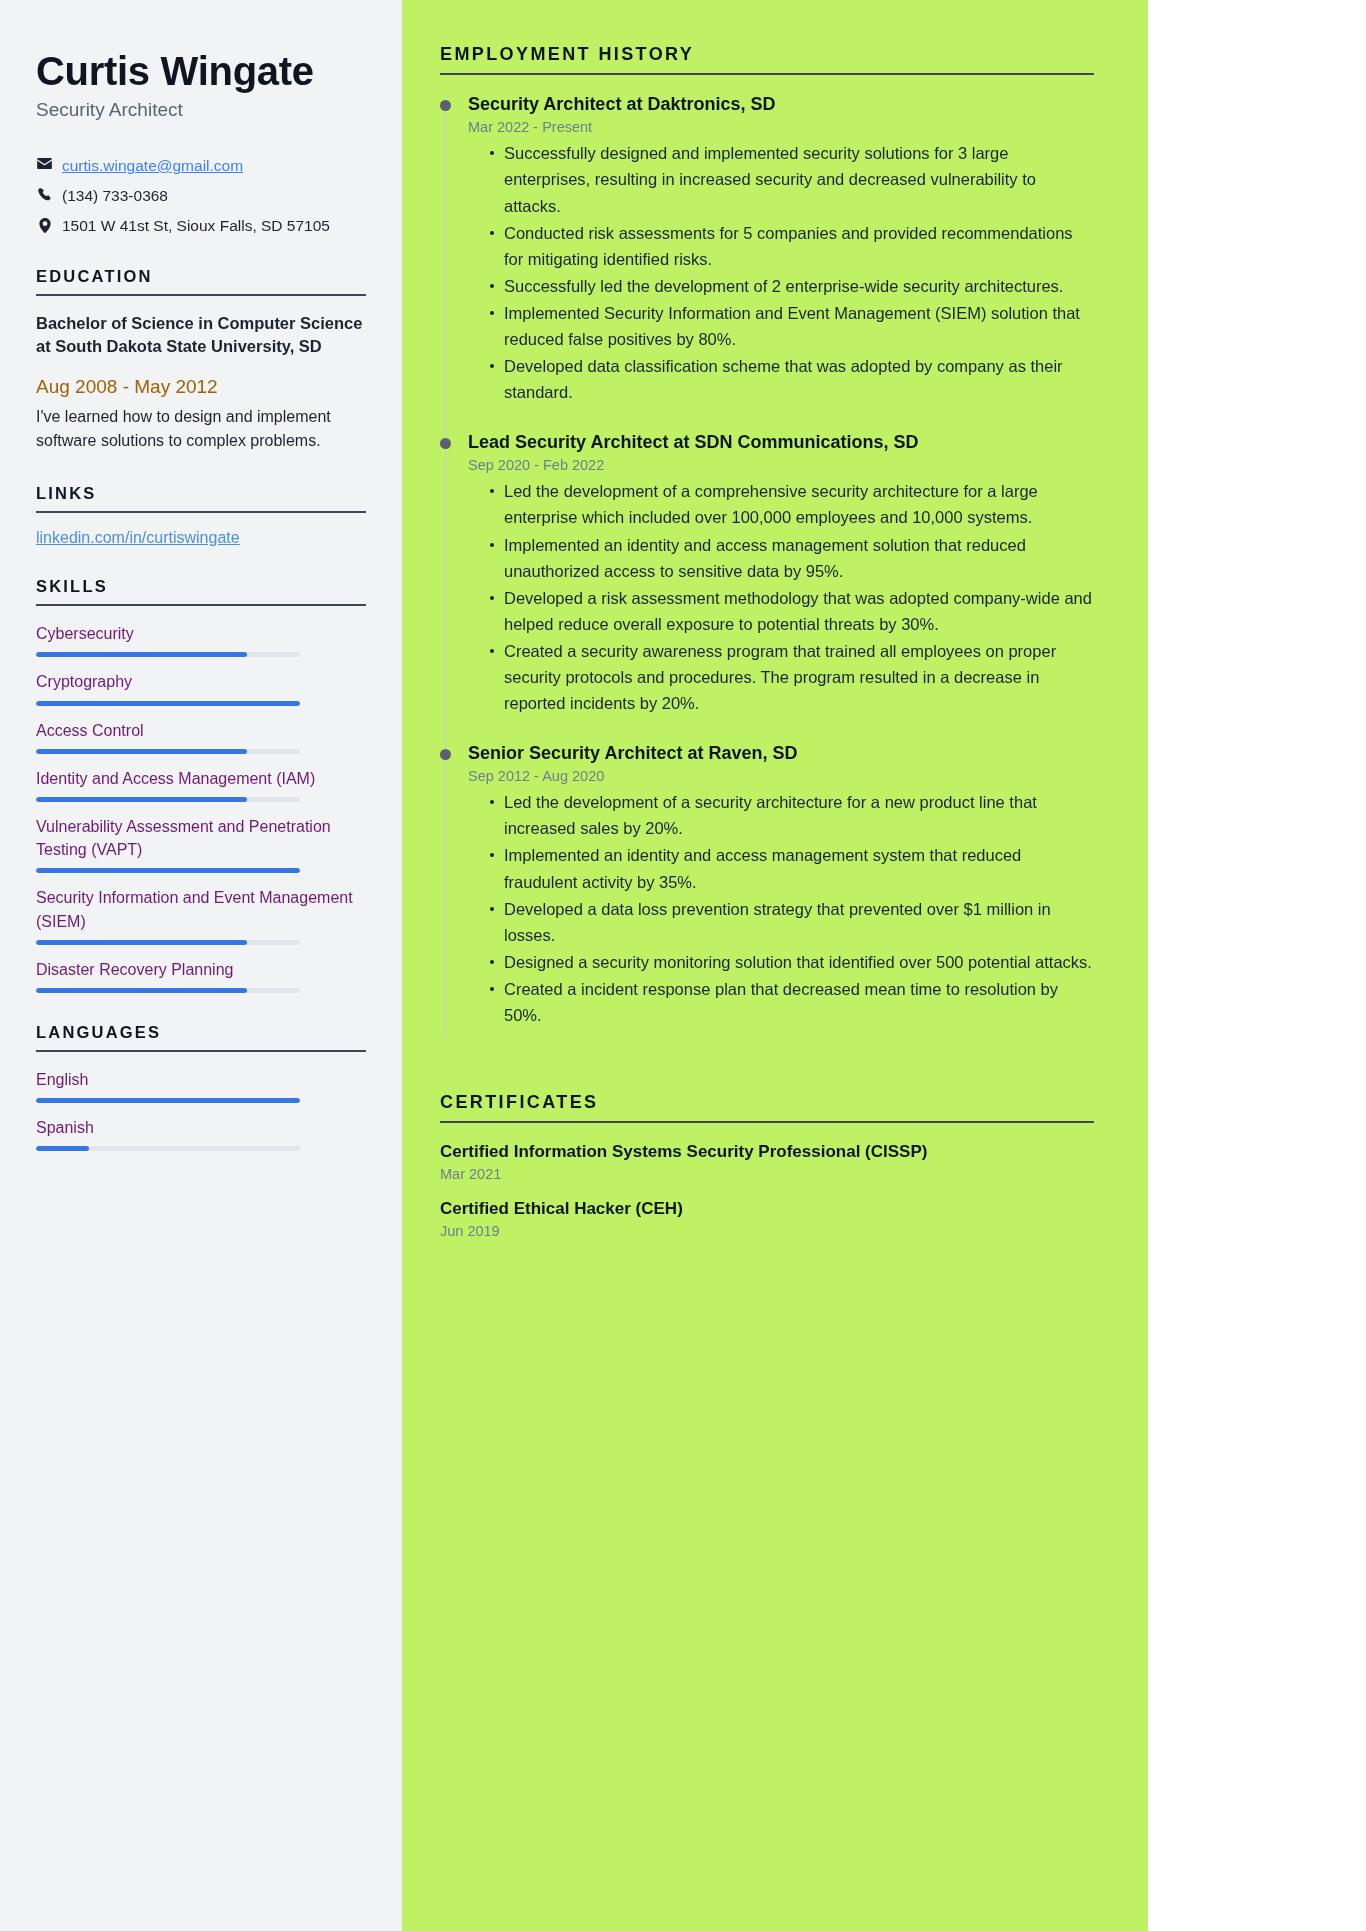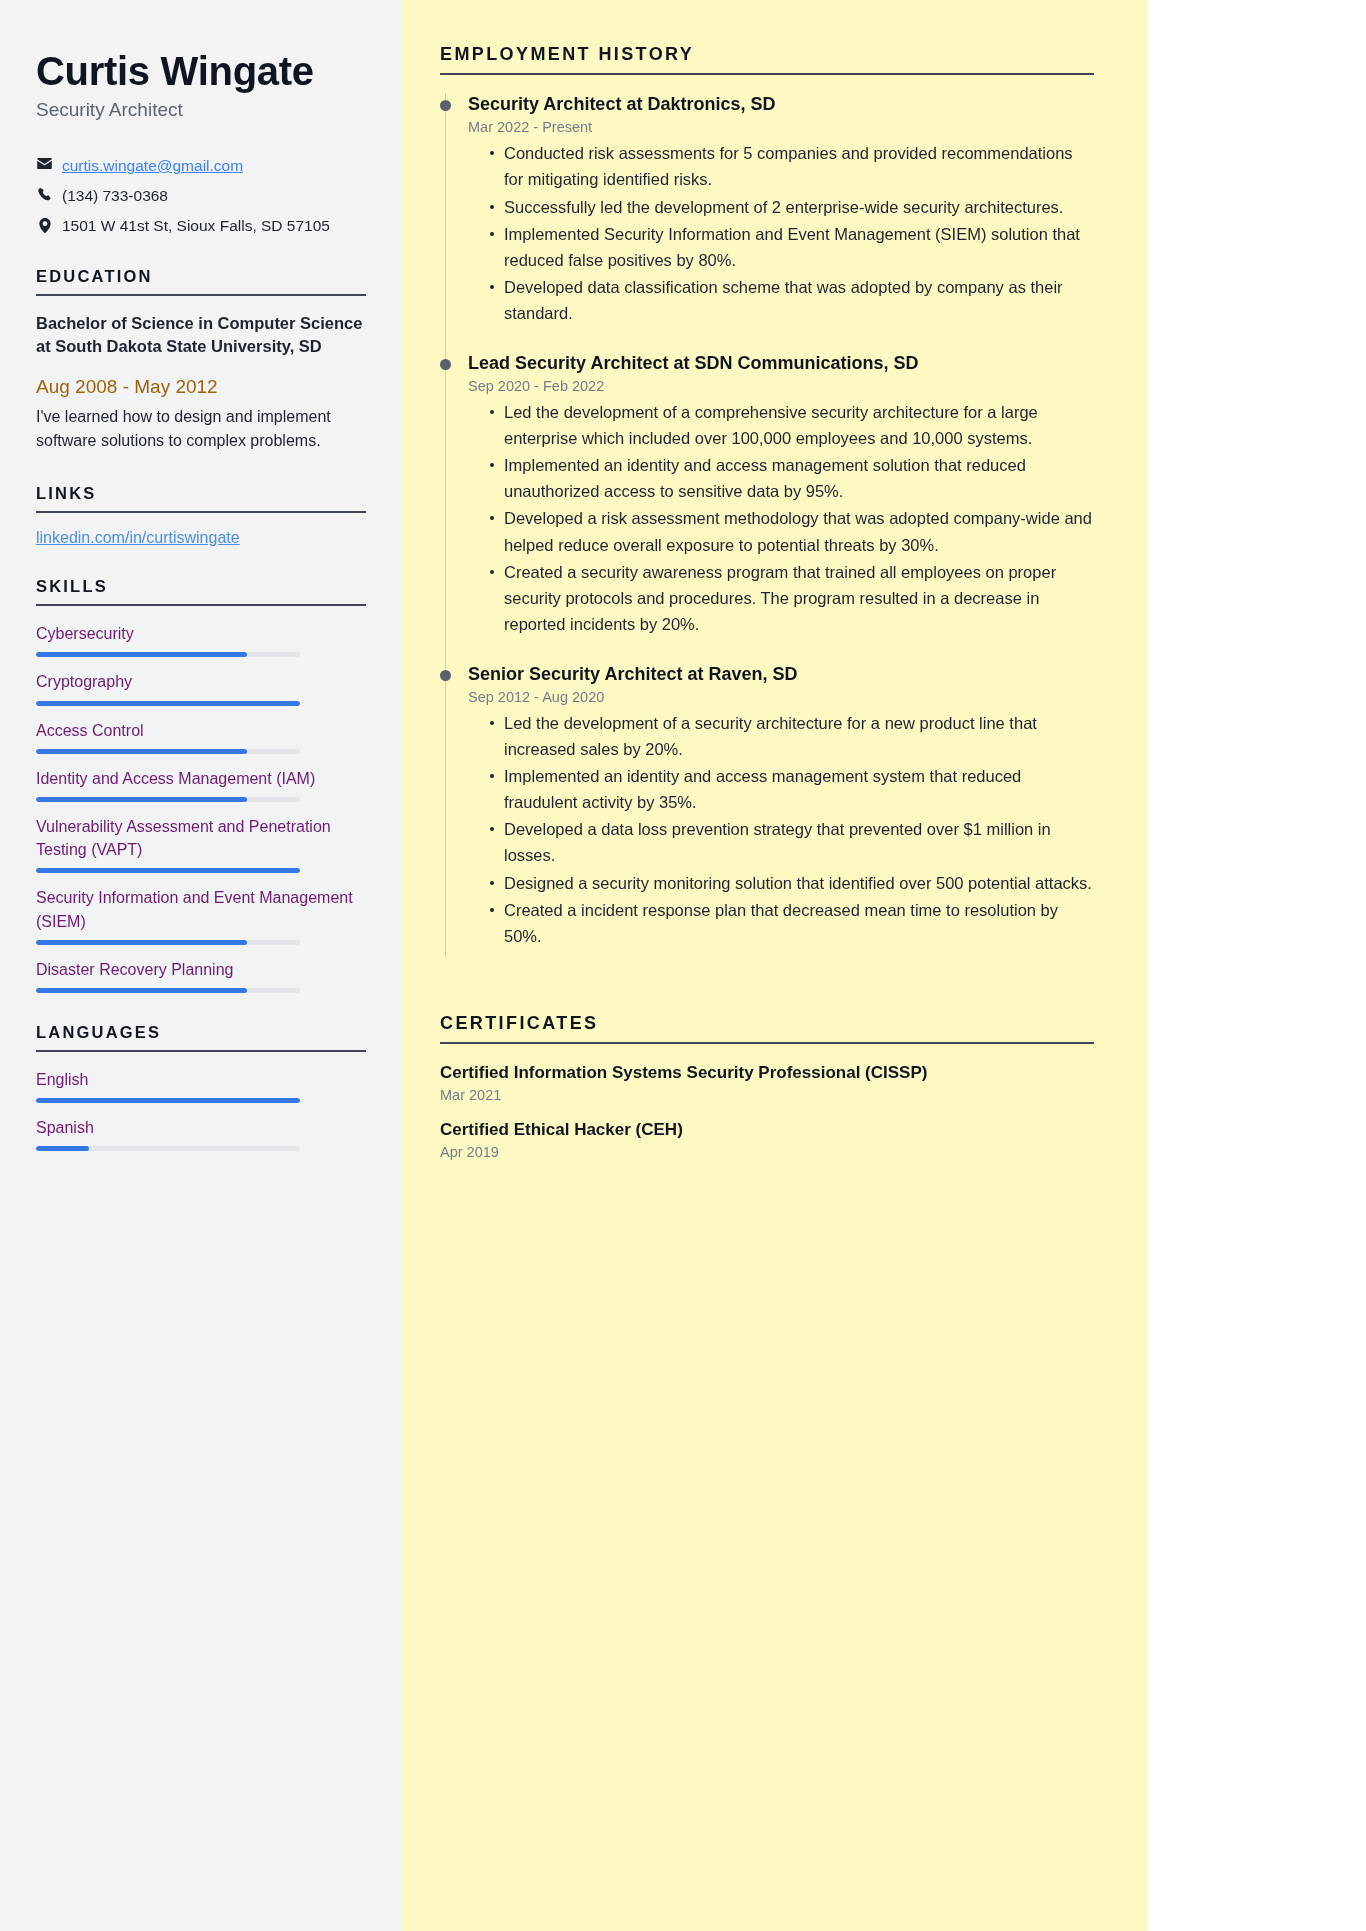--- a/index.html
+++ b/index.html
@@ -125,21 +125,21 @@
   .bar-fill {
     height: 5px;
     background: #3577e5;
     border-radius: 3px;
   }
 
   
   .main {
     flex: 1 1 auto;
     padding: 44px 54px 40px 38px;
-    background: #fef9c3;
+    background: #bef264;
   }
   .main-heading {
     font-size: 18px;
     font-weight: 700;
     letter-spacing: 2.4px;
     color: #0f1621;
     text-transform: uppercase;
     margin: 0 0 8px 0;
   }
   .main-rule {
@@ -357,20 +357,21 @@
 
     <section>
       <h2 class="main-heading">EMPLOYMENT HISTORY</h2>
       <div class="main-rule"></div>
       <div class="timeline" id="jobs-list">
           <div class="job">
             <span class="dot"></span>
             <div class="job-title">Security Architect at Daktronics, SD</div>
             <div class="job-date">Mar 2022 - Present</div>
             <ul class="job-bullets">
+              <li>Successfully designed and implemented security solutions for 3 large enterprises, resulting in increased security and decreased vulnerability to attacks.</li>
               <li>Conducted risk assessments for 5 companies and provided recommendations for mitigating identified risks.</li>
               <li>Successfully led the development of 2 enterprise-wide security architectures.</li>
               <li>Implemented Security Information and Event Management (SIEM) solution that reduced false positives by 80%.</li>
               <li>Developed data classification scheme that was adopted by company as their standard.</li>
             </ul>
           </div>
           <div class="job">
             <span class="dot"></span>
             <div class="job-title">Lead Security Architect at SDN Communications, SD</div>
             <div class="job-date">Sep 2020 - Feb 2022</div>
@@ -399,19 +400,19 @@
     <section class="cert-section">
       <h2 class="main-heading">CERTIFICATES</h2>
       <div class="main-rule"></div>
       <div id="certs-list">
           <div class="cert-item">
             <div class="cert-title">Certified Information Systems Security Professional (CISSP)</div>
             <div class="cert-date">Mar 2021</div>
           </div>
           <div class="cert-item">
             <div class="cert-title">Certified Ethical Hacker (CEH)</div>
-            <div class="cert-date">Apr 2019</div>
+            <div class="cert-date">Jun 2019</div>
           </div>
         </div>
     </section>
 
   </main>
 </div>
 
 </body></html>

